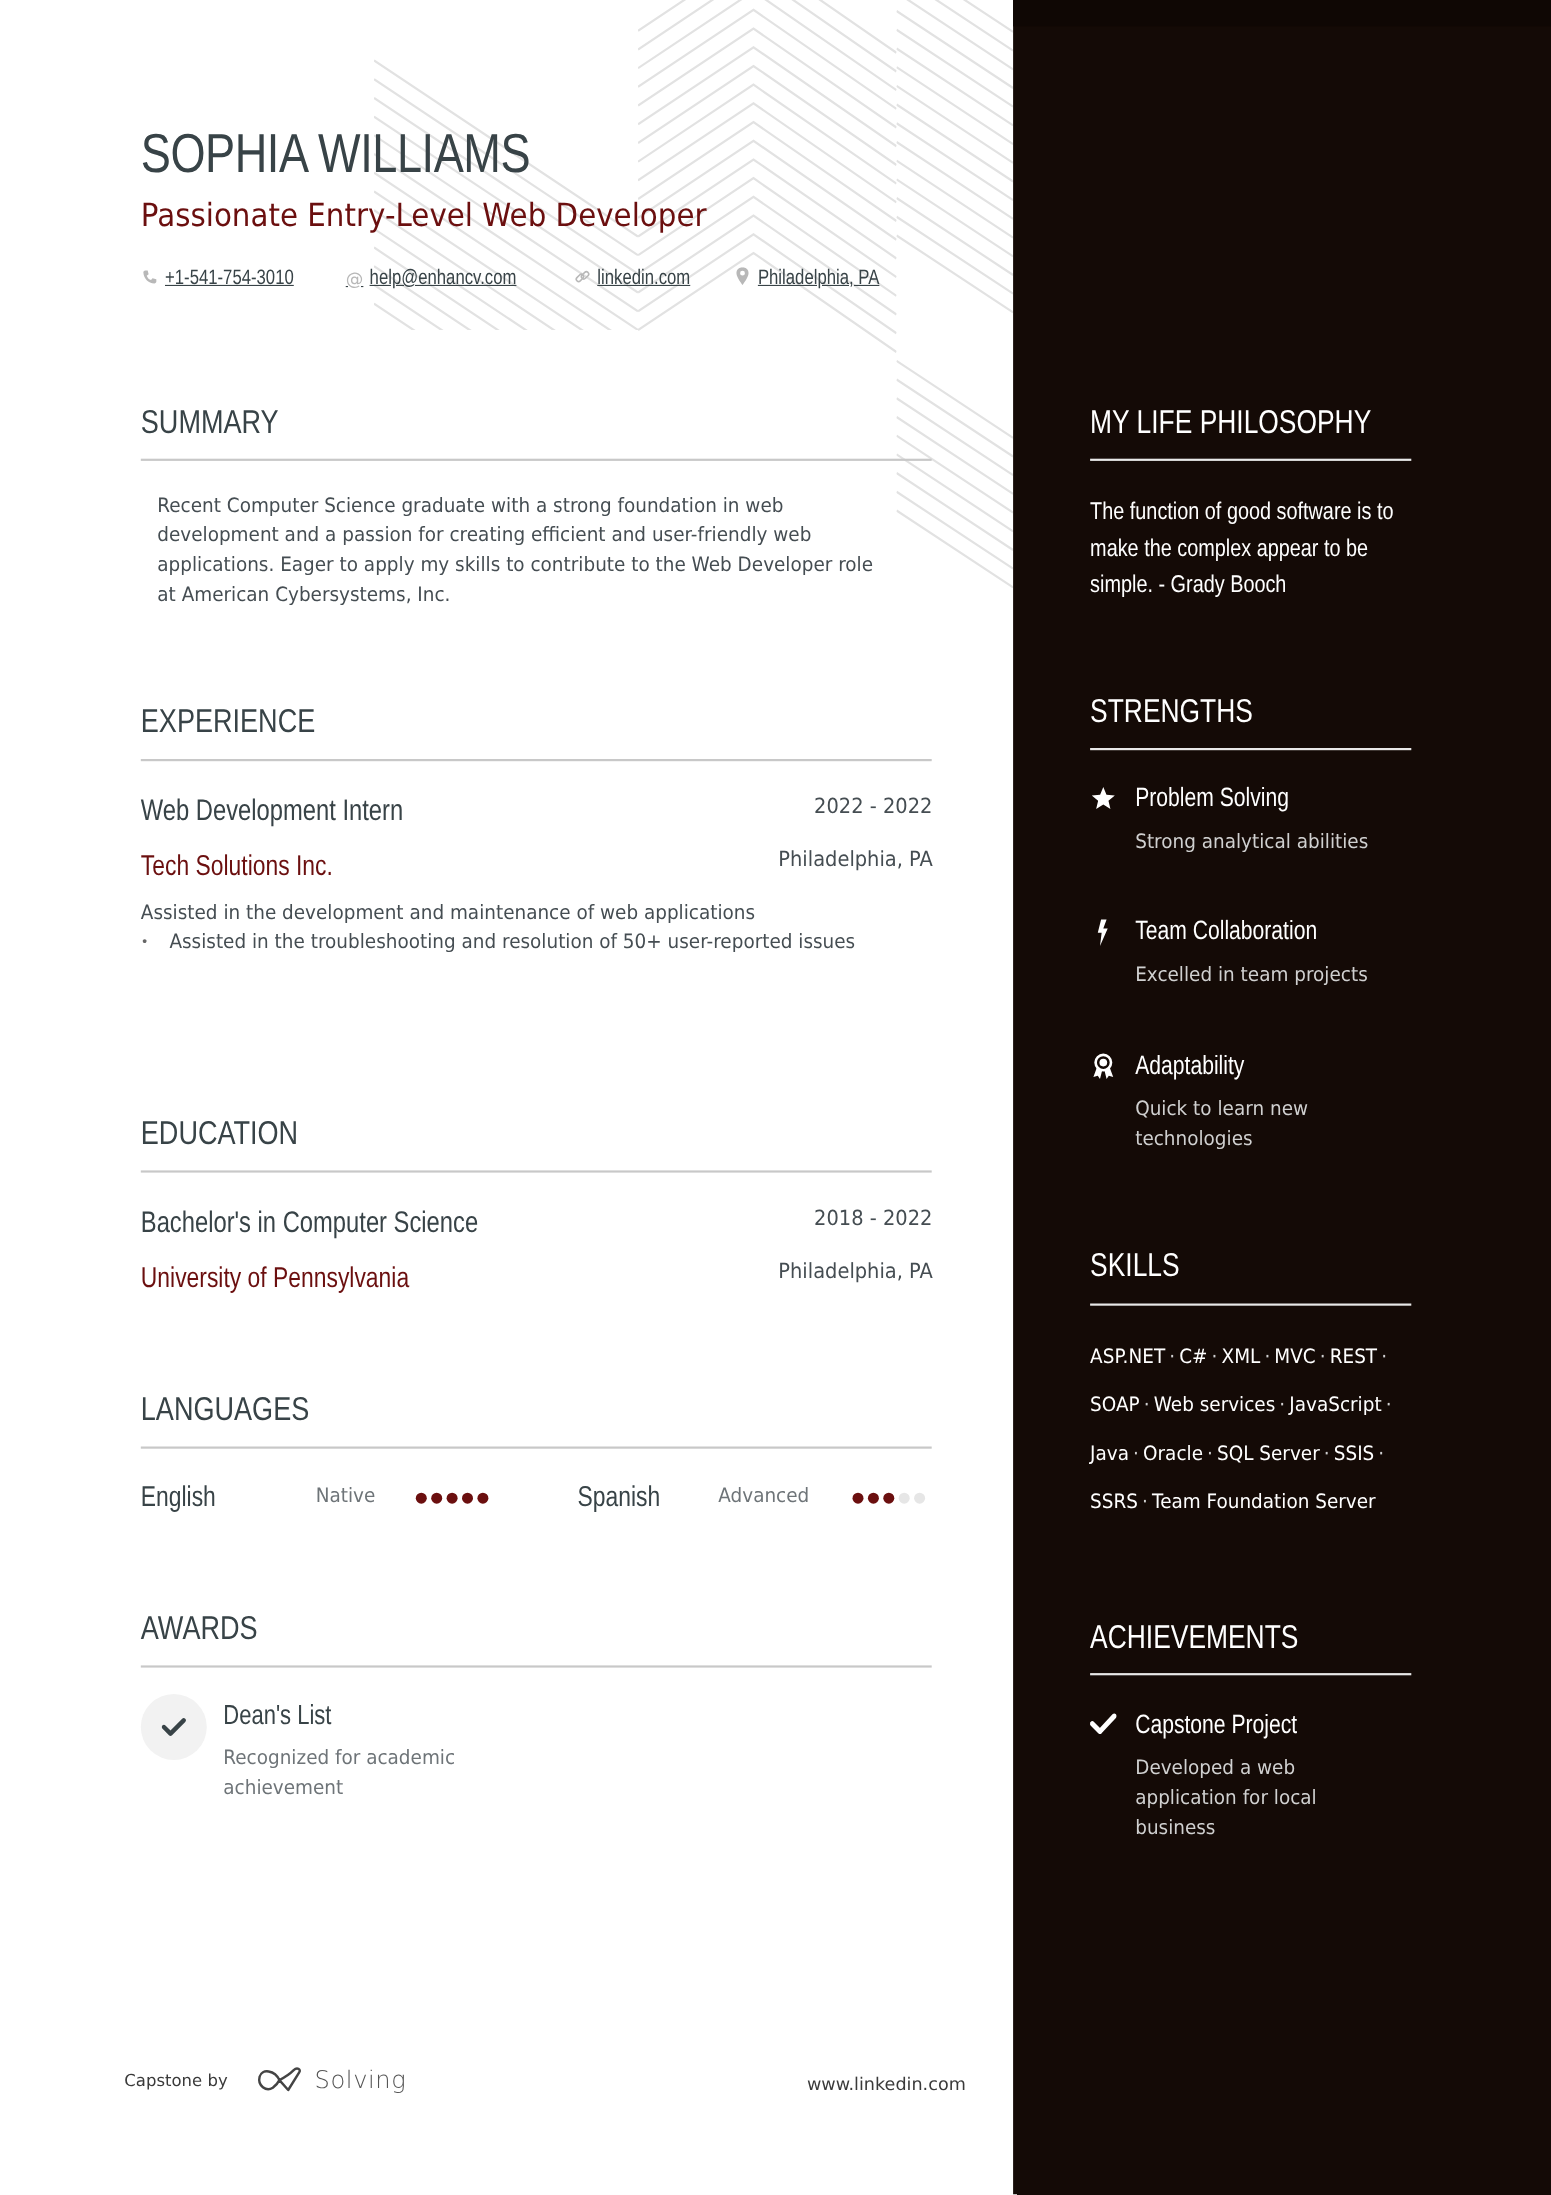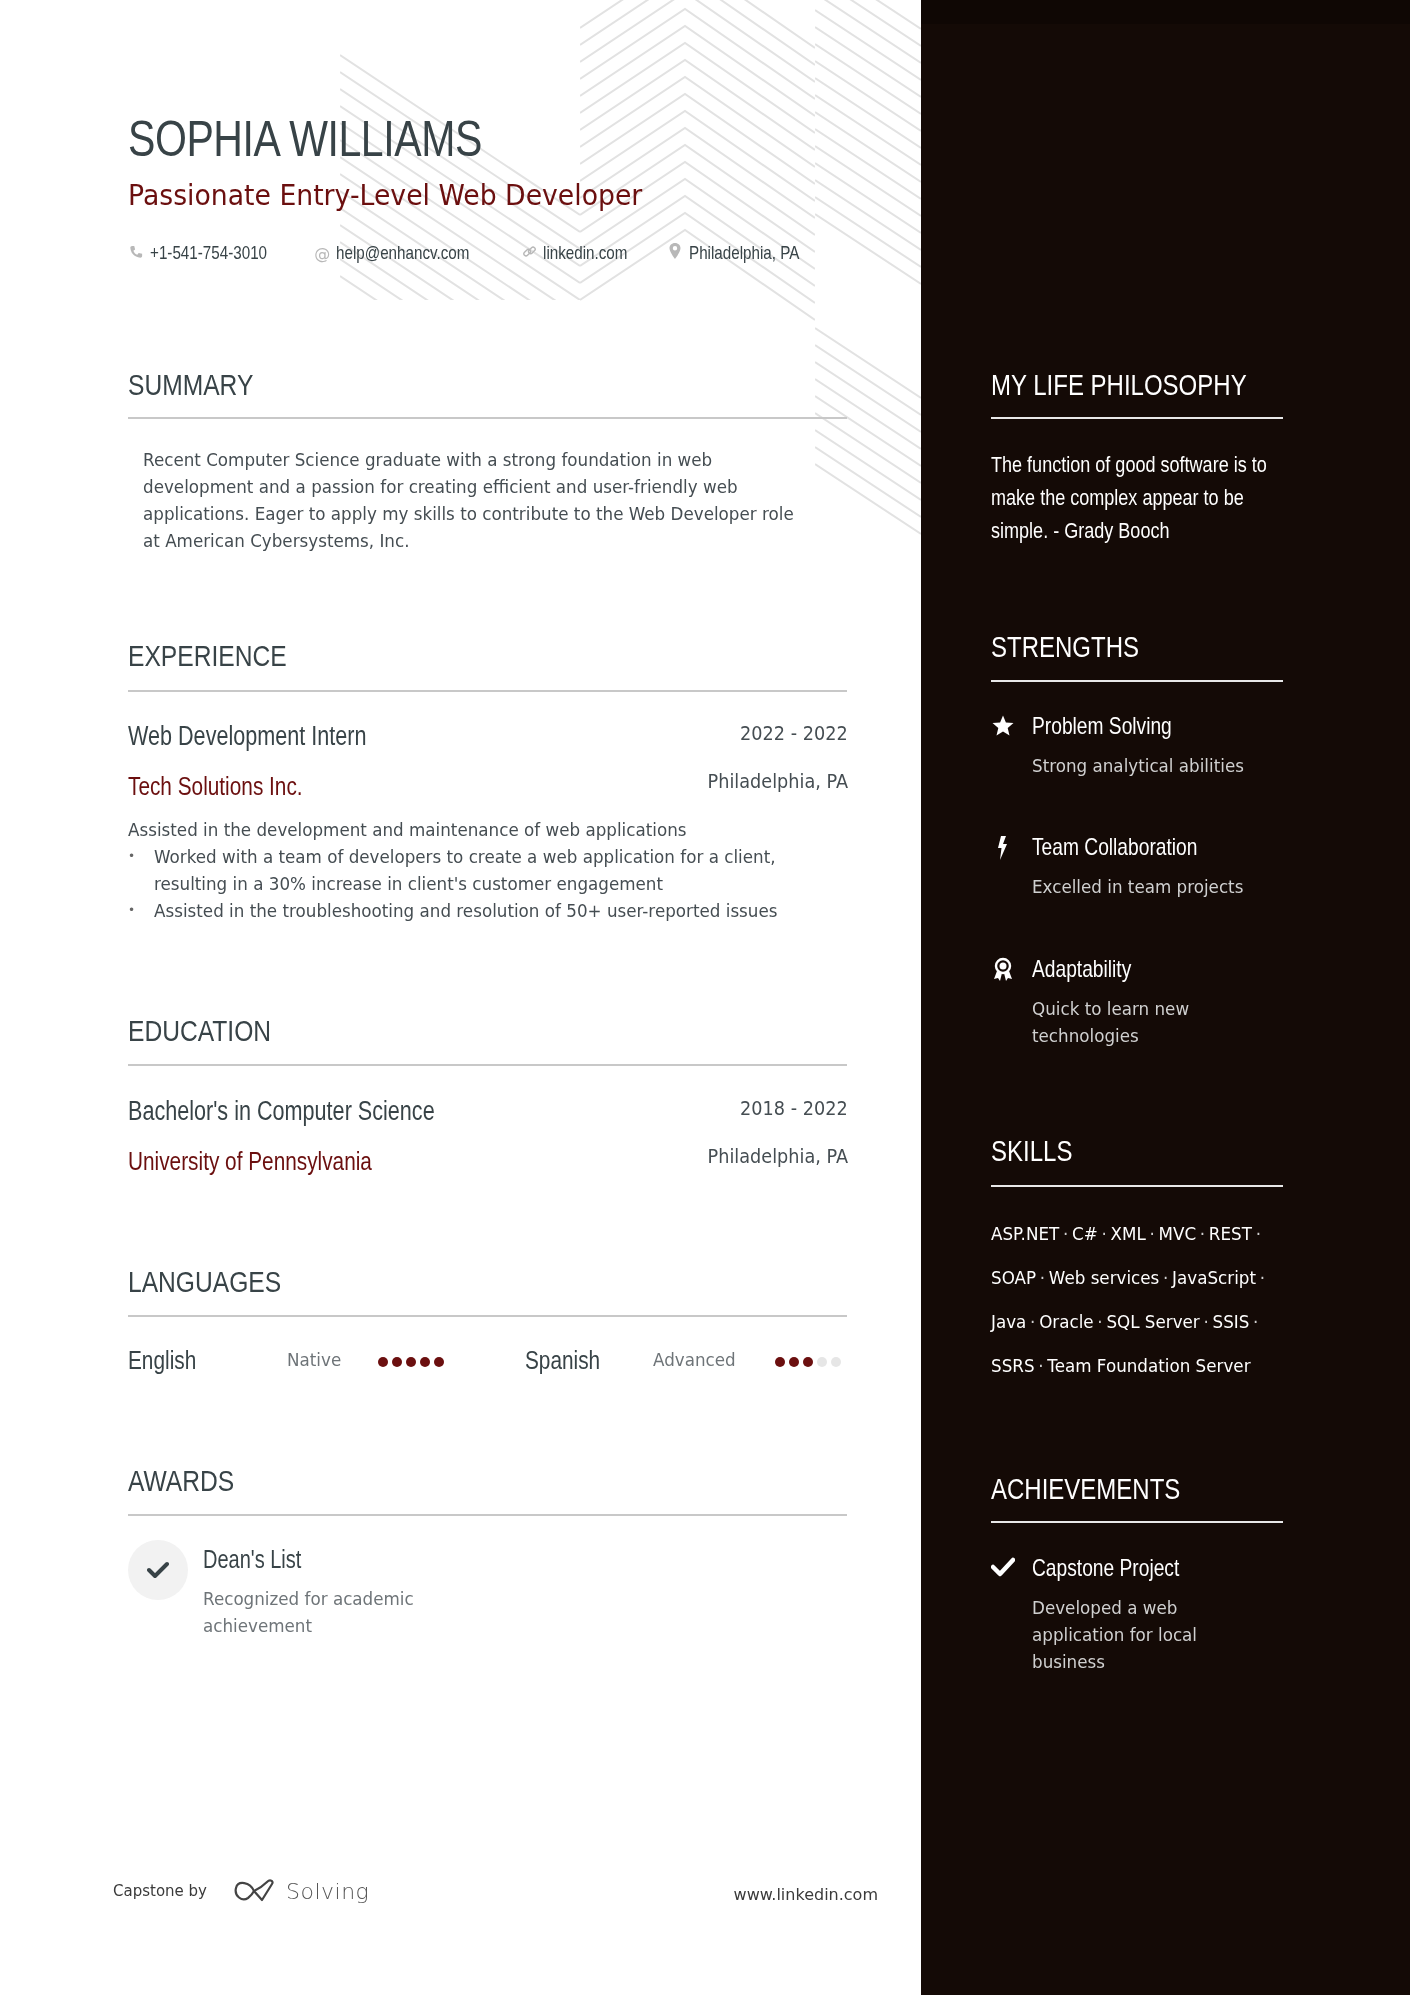--- a/index.html
+++ b/index.html
@@ -7,21 +7,21 @@
   body { position: relative; font-family: "DejaVu Sans", sans-serif; color: #384347; }
 
   #pattern { position: absolute; left: 0; top: 0; width: 921px; height: 560px; pointer-events: none; }
 
   .sidebar { position: absolute; left: 921px; top: 0; width: 489px; height: 1995px; background: #140a06; }
   .sidebar-top { position: absolute; left: 0; top: 0; width: 489px; height: 24px; background: #0f0704; }
 
   .name { position: absolute; left: 128px; top: 110px; font-size: 50px; letter-spacing: -0.5px; color: #384347; transform: scaleX(0.82); transform-origin: left; white-space: nowrap; font-family: "Liberation Sans", sans-serif; }
   .headline { position: absolute; left: 128px; top: 178px; font-size: 29px; color: #6b0f0f; white-space: nowrap; font-family: "DejaVu Sans", sans-serif; transform: scaleX(0.92); transform-origin: left; }
 
-  .contacts { position: absolute; left: 128px; top: 242px; display: flex; align-items: center; white-space: nowrap; }
+  .contacts { position: absolute; left: 128px; top: 242px; display: flex; align-items: center; white-space: nowrap; text-decoration: underline; }
   .contact { display: flex; align-items: center; margin-right: 18px; }
   .contact .ci { color: #b8b8b8; font-size: 16px; margin-right: 6px; width: 16px; text-align: center; }
   .contact .ct { font-family: "Liberation Sans", sans-serif; font-size: 19px; color: #384347; transform: scaleX(0.8); transform-origin: left; display: inline-block; }
 
   .section-title { position: absolute; left: 128px; font-family: "Liberation Sans", sans-serif; font-size: 30px; color: #384347; transform: scaleX(0.82); transform-origin: left; white-space: nowrap; }
   .divider { position: absolute; left: 128px; width: 719px; height: 2px; background: #c8c8c8; }
 
   .body-text { position: absolute; left: 128px; width: 710px; font-size: 18px; line-height: 27px; color: #454d52; font-family: "DejaVu Sans", sans-serif; }
   .body-text span { display:block; white-space: nowrap; transform: scaleX(0.93); transform-origin: left; }
 
@@ -152,24 +152,20 @@
 
 <div class="section-title" style="top:639px;">EXPERIENCE</div>
 <div class="divider" style="top:690px;"></div>
 <div class="role-title" style="top:721px;">Web Development Intern</div>
 <div class="right-meta" style="top:722px;">2022 - 2022</div>
 <div class="org" style="top:771px;">Tech Solutions Inc.</div>
 <div class="right-meta" style="top:770px;">Philadelphia, PA</div>
 <div class="bullets" style="top:816px;">
   <div class="desc">Assisted in the development and maintenance of web applications</div>
   <div class="bl">
-    <span>Worked with a team of developers to create a web application for a client,</span>
-    <span>resulting in a 30% increase in client's customer engagement</span>
-  </div>
-  <div class="bl">
     <span>Assisted in the troubleshooting and resolution of 50+ user-reported issues</span>
   </div>
 </div>
 
 <div class="section-title" style="top:1014px;">EDUCATION</div>
 <div class="divider" style="top:1064px;"></div>
 <div class="role-title" style="top:1096px;">Bachelor's in Computer Science</div>
 <div class="right-meta" style="top:1097px;">2018 - 2022</div>
 <div class="org" style="top:1146px;">University of Pennsylvania</div>
 <div class="right-meta" style="top:1145px;">Philadelphia, PA</div>

